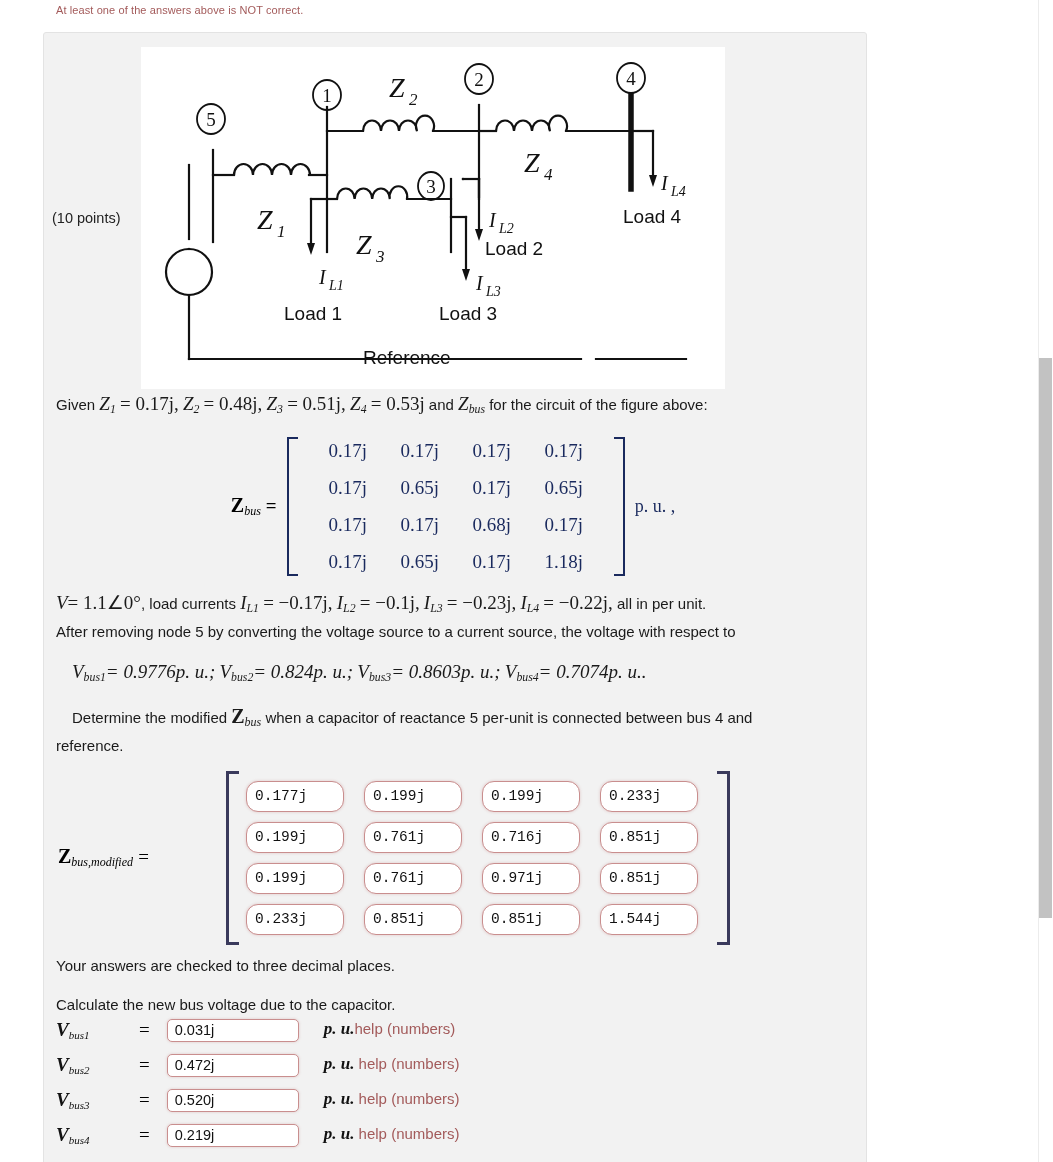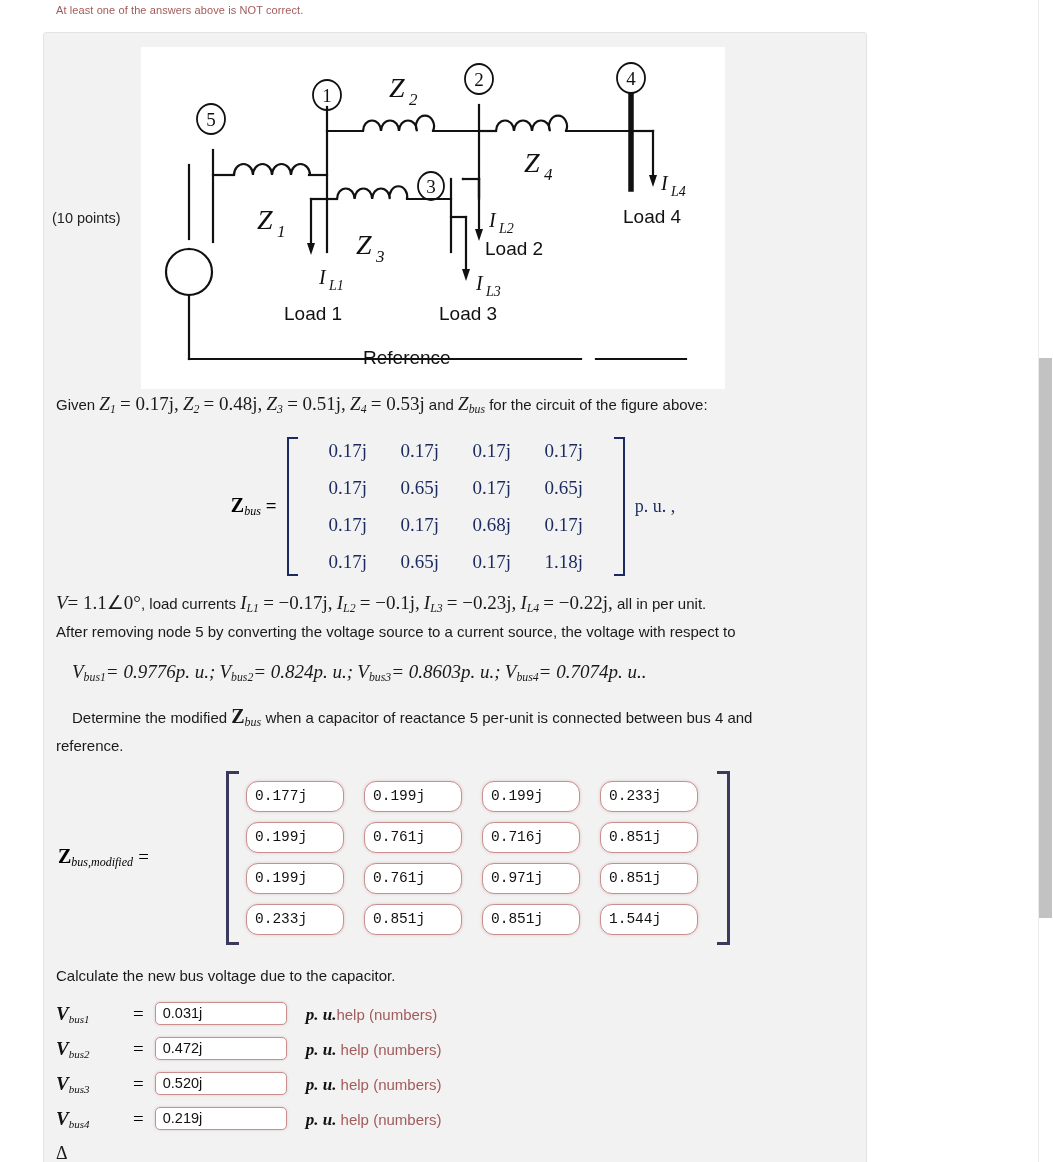--- a/index.html
+++ b/index.html
@@ -145,23 +145,23 @@
     padding: 0 8px;
     outline: none;
     box-shadow: 0 0 3px rgba(201,142,142,0.45);
   }
 
   .note { font-size: 15px; color: #1a1a1a; margin: 12px 0 0 0; }
   .calc-line { font-size: 15px; color: #1a1a1a; margin: 22px 0 6px 0; }
 
   
   .vrow {
-    display: flex; align-items: flex-end;
+    display: flex; align-items: flex-start;
     height: 35px;
-    gap: 5px;
+    gap: 11px;
   }
   .vlabel {
     width: 72px;
     font-family: "Liberation Serif", serif;
     font-style: italic; font-weight: bold; font-size: 19px;
     color: #111;
   }
   .vlabel sub { font-size: 0.58em; vertical-align: -0.25em; font-weight: normal; }
   .veq { font-family: "Liberation Serif", serif; font-size: 19px; padding-right: 6px; }
   .vbox {
@@ -429,20 +429,21 @@
           <input class="ansbox" type="text" value="0.971j" style="">
           <input class="ansbox" type="text" value="0.851j" style="">
           <input class="ansbox" type="text" value="0.233j" style="">
           <input class="ansbox" type="text" value="0.851j" style="">
           <input class="ansbox" type="text" value="0.851j" style="">
           <input class="ansbox" type="text" value="1.544j" style="">
         </div>
         <div class="bigbracket right"></div>
       </div>
 
+      <p class="note">Your answers are checked to three decimal places.</p>
 
       <p class="calc-line">Calculate the new bus voltage due to the capacitor.</p>
 
       <div class="vrow">
         <span class="vlabel">V<sub>bus1</sub></span>
         <span class="veq">=</span>
         <input class="vbox" type="text" value="0.031j" style="">
         <span class="vunit"><span class="pu">p. u.</span><span class="helplink">help (numbers)</span></span>
       </div>
       <div class="vrow">

